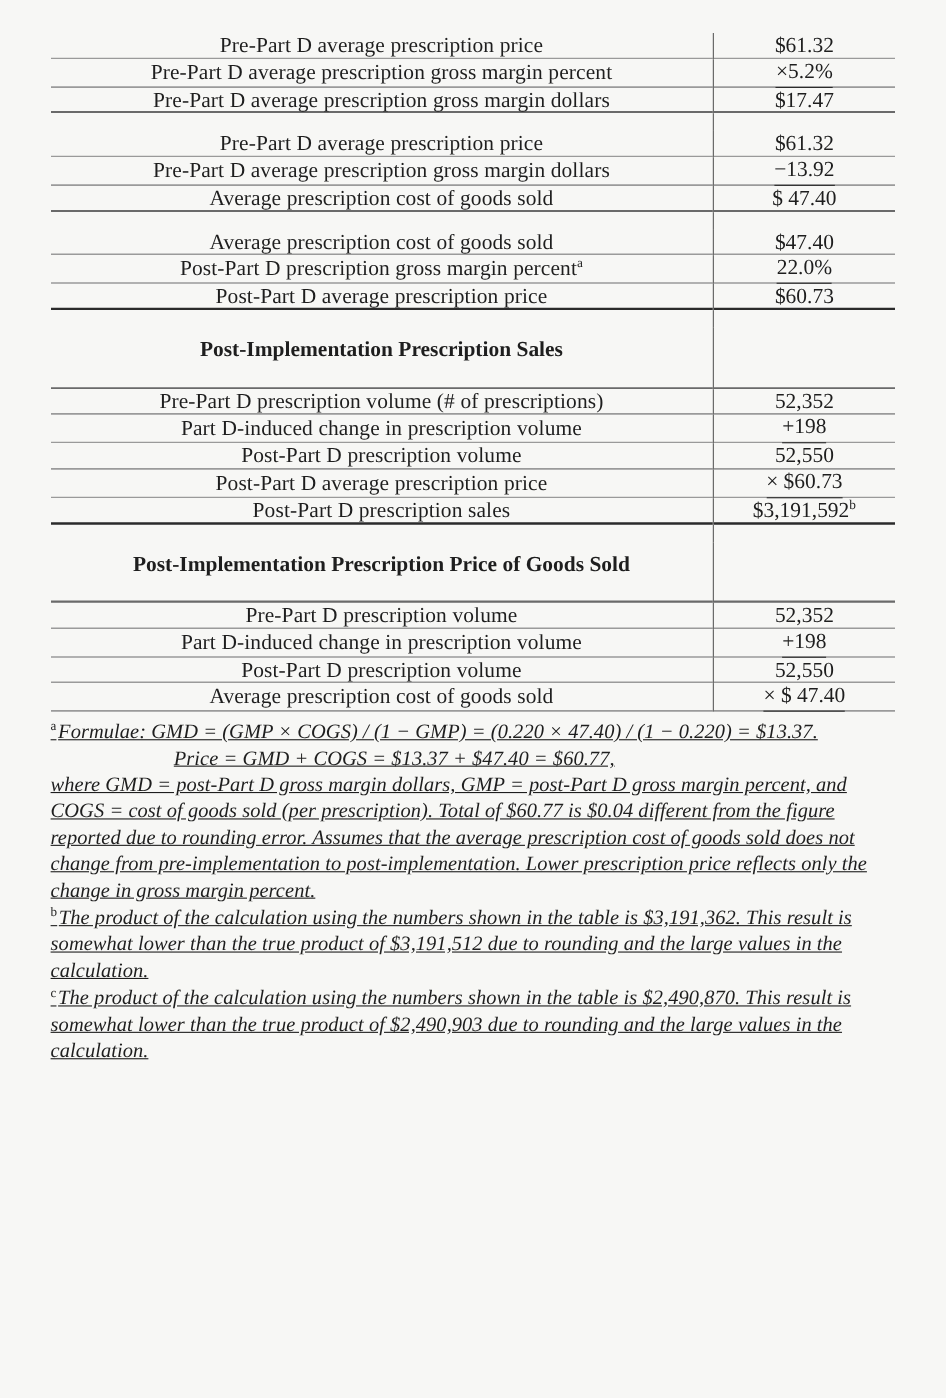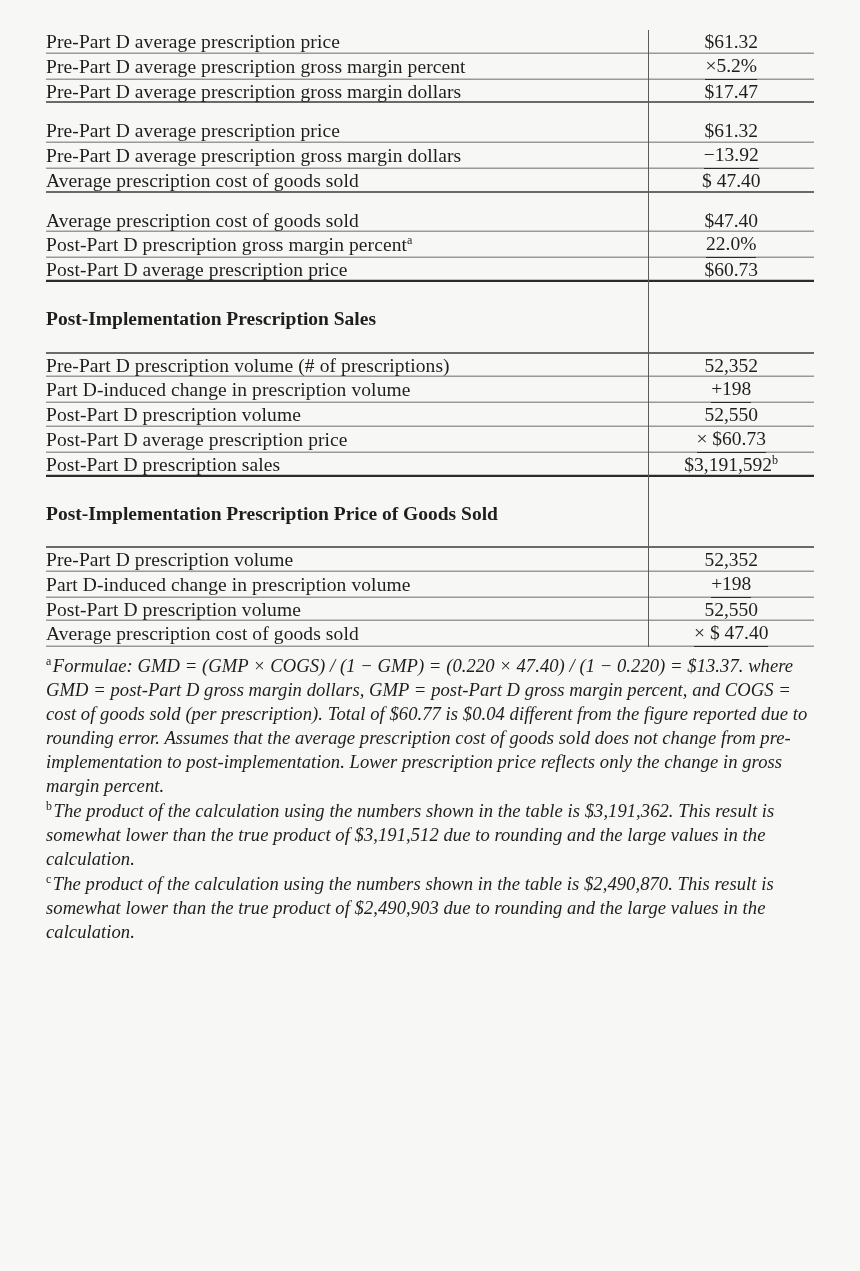--- a/index.html
+++ b/index.html
@@ -38,21 +38,21 @@
     vertical-align: middle;
     background: transparent;
   }
 
   
   td.label {
     font-size: 19.5px;
     line-height: 1.22;
     letter-spacing: .1px;
     padding: 5px 10px 6px 2px;
-    text-align: left;
+    text-align: center;
     white-space: nowrap;
     font-family: Liberation Serif, serif;
   }
   td.label.bold {
     font-weight: bold;
     font-size: 19.5px;
     padding-top: 9px;
     padding-bottom: 22px;
     white-space: normal;
     line-height: 1.26;
@@ -106,21 +106,21 @@
     font-style: italic;
     font-size: 18.6px;
     line-height: 1.29;
     letter-spacing: .05px;
     color: #1e1e1e;
   }
   #notes p {
     margin: 0 0 0 0;
     text-indent: 0;
   }
-  #notes p.note { margin-top: 1px; }
+  #notes p.note { margin-top: 1px; text-decoration: underline; }
   .note-mark {
     font-style: normal;
     font-size: 0.64em;
     vertical-align: super;
     line-height: 0;
     margin-right: 1.5px;
   }
   .formula-line2 {
     display: block;
     padding-left: 112px;
@@ -233,20 +233,21 @@
           <td class="label">Average prescription cost of goods sold</td>
           <td class="value"><span class="op-underline">× $ 47.40</span></td>
         </tr>
       </tbody>
   </table>
 
   <div id="notes">
 
     <p class="note">
       <span class="note-mark">a</span><span>Formulae: GMD = (GMP × COGS) / (1 − GMP) = (0.220 × 47.40) / (1 − 0.220) = $13.37.</span>
+      <span class="formula-line2">Price = GMD + COGS = $13.37 + $47.40 = $60.77,</span>
       <span>where GMD = post-Part D gross margin dollars, GMP = post-Part D gross margin percent, and COGS = cost of goods sold (per prescription). Total of $60.77 is $0.04 different from the figure reported due to rounding error. Assumes that the average prescription cost of goods sold does not change from pre-implementation to post-implementation. Lower prescription price reflects only the change in gross margin percent.</span>
     </p>
 
     <p class="note">
       <span class="note-mark">b</span><span>The product of the calculation using the numbers shown in the table is $3,191,362. This result is somewhat lower than the true product of $3,191,512 due to rounding and the large values in the calculation.</span>
     </p>
 
     <p class="note">
       <span class="note-mark">c</span><span>The product of the calculation using the numbers shown in the table is $2,490,870. This result is somewhat lower than the true product of $2,490,903 due to rounding and the large values in the calculation.</span>
     </p>

